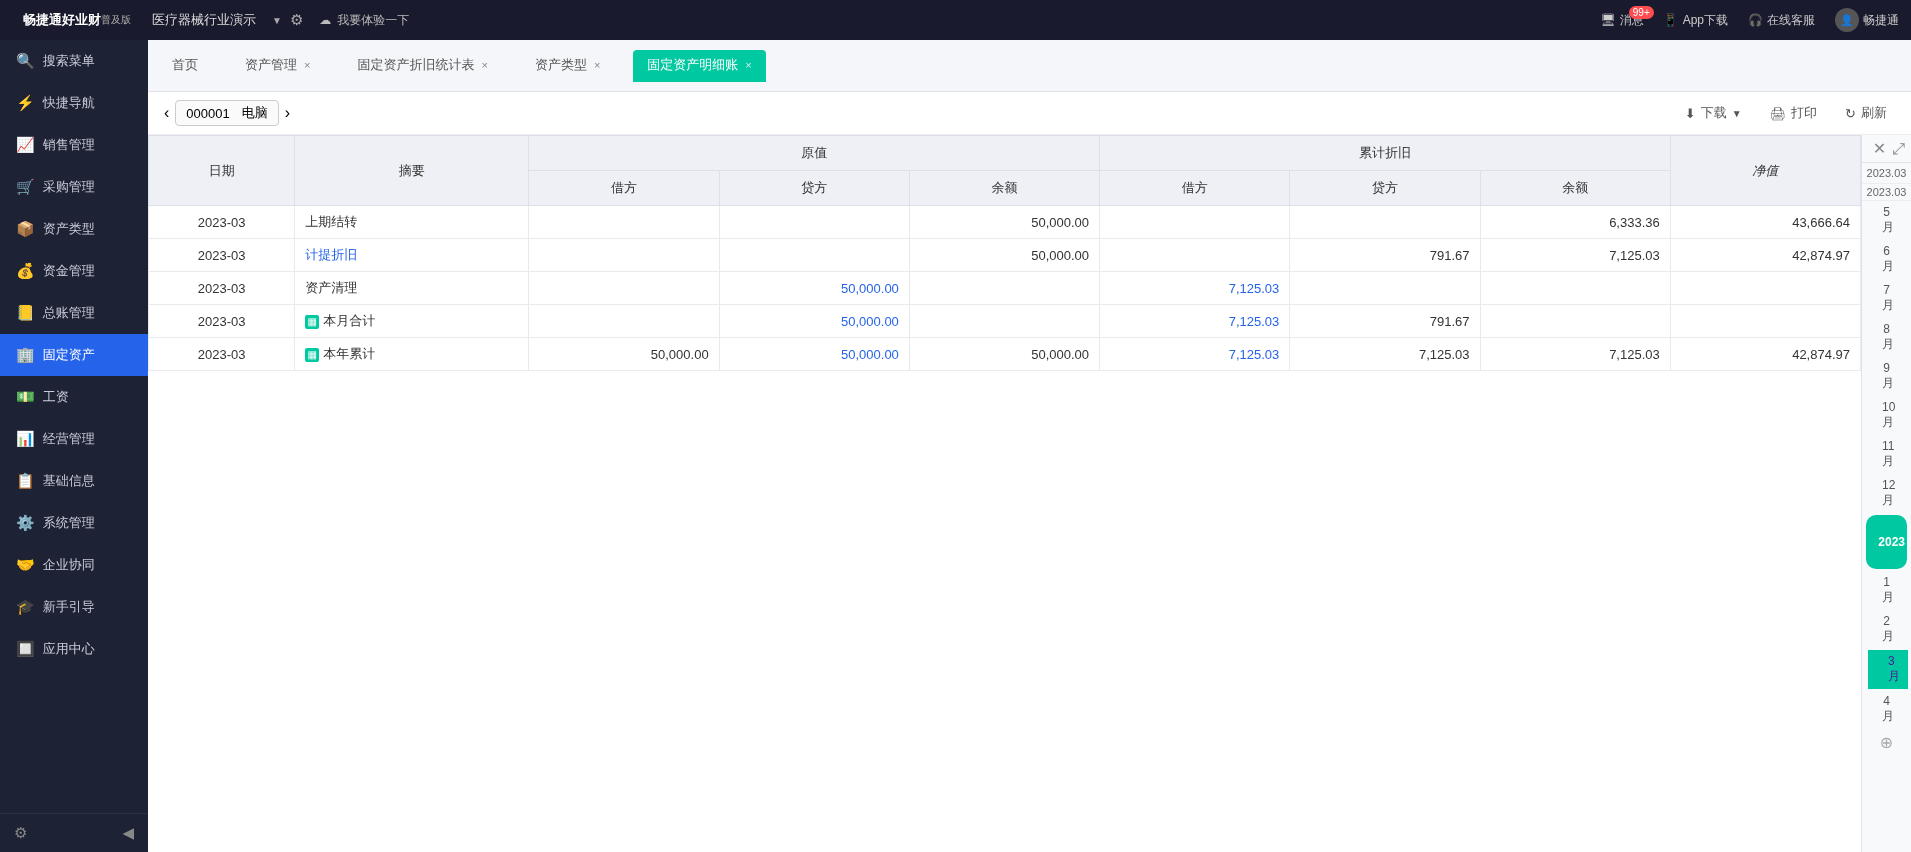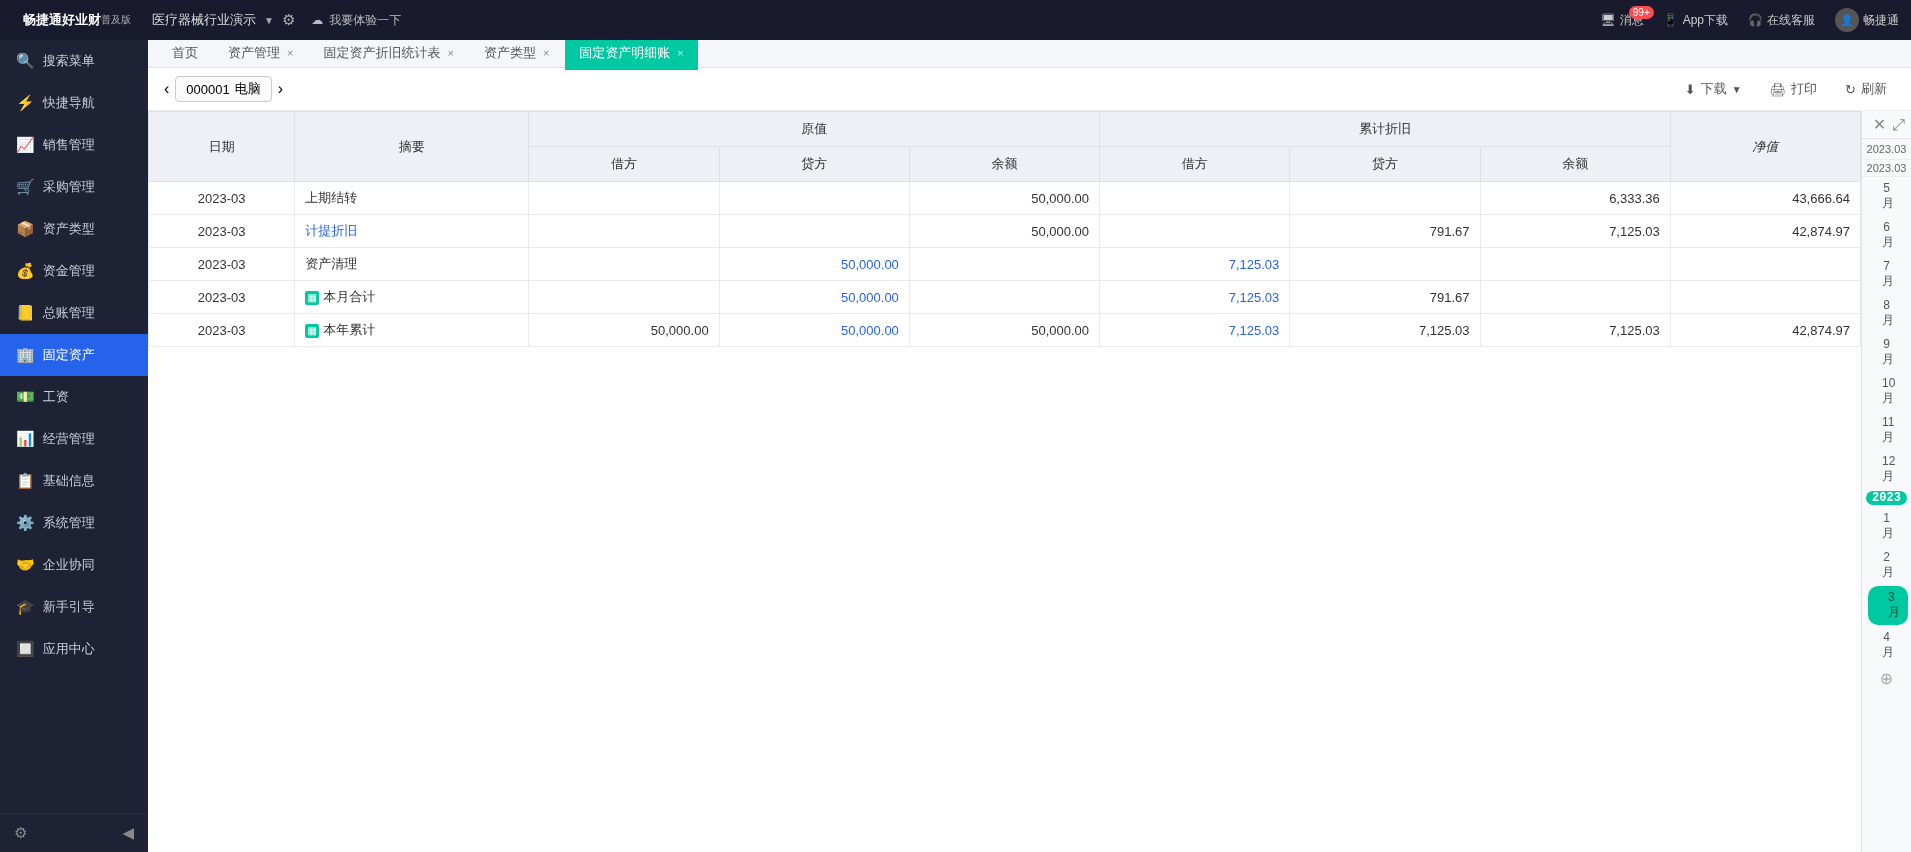--- a/index.html
+++ b/index.html
@@ -9,21 +9,21 @@
     .top-header {
       display: flex; align-items: center; height: 40px; background: #1a1a2e;
       padding: 0 12px; flex-shrink: 0; position: relative; z-index: 10;
     }
     .top-header .logo-area {
       display: flex; flex-direction: row; align-items: center; justify-content: center;
       width: 130px; color: #fff; font-size: 13px; font-weight: bold; line-height: 1.2;
     }
     .top-header .logo-area .sub { font-size: 10px; color: #aaa; font-weight: normal; }
     .top-header .company-selector {
-      display: flex; align-items: center; gap: 8px; color: #ddd; font-size: 13px;
+      display: flex; align-items: center; gap: 16px; color: #ddd; font-size: 13px;
       margin-left: 10px; cursor: pointer;
     }
     .top-header .company-selector .chevron { color: #aaa; font-size: 10px; }
     .top-header .settings-icon { color: #aaa; margin-left: 8px; cursor: pointer; font-size: 15px; }
     .top-header .experience-btn {
       display: flex; align-items: center; gap: 6px; margin-left: 16px;
       color: #bbb; font-size: 12px; cursor: pointer;
     }
     .top-header .right-area {
       margin-left: auto; display: flex; align-items: center; gap: 20px;
@@ -55,42 +55,42 @@
       margin-top: auto; display: flex; align-items: center; justify-content: space-between;
       padding: 10px 14px; border-top: 1px solid #2a2f47;
     }
     .sidebar-bottom .sb-icon { color: #888; cursor: pointer; font-size: 15px; }
 
     
     .content-area { flex: 1; display: flex; flex-direction: column; overflow: hidden; background: #fff; }
 
     
     .tab-bar {
-      display: flex; align-items: center; height: 28px; background: #f5f6fa;
-      border-bottom: 1px solid #e0e3ed; padding: 0 10px; flex-shrink: 0; gap: 2px;
+      display: flex; align-items: center; height: 52px; background: #f5f6fa;
+      border-bottom: 1px solid #e0e3ed; padding: 0 10px; flex-shrink: 0; gap: 19px;
     }
     .tab {
       display: flex; align-items: center; gap: 5px; padding: 6px 14px;
       font-size: 13px; cursor: pointer; color: #555; border-bottom: 2px solid transparent;
       white-space: nowrap;
     }
     .tab.active {
       background: #00c8a0; color: #fff; border-radius: 4px 4px 0 0;
     }
     .tab .tab-close { font-size: 11px; color: #888; margin-left: 2px; }
     .tab.active .tab-close { color: rgba(255,255,255,0.8); }
 
     
     .sub-header {
       display: flex; align-items: center; justify-content: space-between;
       padding: 8px 16px; border-bottom: 1px solid #eee; flex-shrink: 0;
     }
     .sub-header .nav-area { display: flex; align-items: center; gap: 6px; }
     .asset-tag {
-      display: flex; align-items: center; gap: 5px; border: 1px solid #ccc;
+      display: flex; align-items: center; gap: 12px; border: 1px solid #ccc;
       border-radius: 4px; padding: 3px 10px; font-size: 13px; background: #fafafa;
     }
     .sub-header .action-area { display: flex; align-items: center; gap: 12px; }
     .action-btn {
       display: flex; align-items: center; gap: 5px; font-size: 13px; color: #555; cursor: pointer; padding: 4px 8px;
     }
 
     
     .table-container { flex: 1; overflow: auto; padding: 0; position: relative; }
     table { width: 100%; border-collapse: collapse; font-size: 13px; }
@@ -102,21 +102,21 @@
     tbody tr td {
       border: 1px solid #e8eaed; padding: 7px 10px; text-align: center; color: #333;
     }
     .td-date { color: #333; }
     .td-summary { text-align: left; color: #333; }
     .td-summary .sum-icon { display: inline-block; width: 14px; height: 14px; background: #00c8a0; border-radius: 2px; margin-right: 4px; vertical-align: middle; font-size: 10px; color: #fff; text-align: center; line-height: 14px; }
     .td-number { text-align: right; font-variant-numeric: tabular-nums; }
     .timeline-month {
       font-size: 12px; color: #555; text-align: center; padding: 4px 20px; cursor: pointer;
     }
-    .timeline-month.active { background: #00c8a0; color: #14532d; border-radius: 10px; margin: 1px 6px; }
+    .timeline-month.active { background: #00c8a0; color: #4c1d95; border-radius: 0; margin: 1px 6px; }
     .rp-ctrl { cursor: pointer; color: #888; font-size: 16px; }
 
     
     .right-panel { display: flex; flex-direction: column; width: 50px; border-left: 1px solid #e0e3ed; background: #f8f9fb; }
 
     
     .content-wrapper { display: flex; flex: 1; overflow: hidden; }
     .main-content { flex: 1; display: flex; flex-direction: column; overflow: hidden; }
 
     .scrollbar-thin::-webkit-scrollbar { width: 4px; }
@@ -376,21 +376,21 @@
 
         <div class="timeline-month">5月</div>
         <div class="timeline-month">6月</div>
         <div class="timeline-month">7月</div>
         <div class="timeline-month">8月</div>
         <div class="timeline-month">9月</div>
         <div class="timeline-month">10月</div>
         <div class="timeline-month">11月</div>
         <div class="timeline-month">12月</div>
 
-        <div style="text-align:center;padding:0 2px;background:#00c8a0;color:#fff;border-radius:10px;margin:2px 4px;font-size:12px;font-weight:bold;font-family:Liberation Mono, monospace;">2023</div>
+        <div style="text-align:right;padding:20px 2px;background:#00c8a0;color:#fff;border-radius:10px;margin:2px 4px;font-size:12px;font-weight:bold;">2023</div>
 
         <div class="timeline-month">1月</div>
         <div class="timeline-month">2月</div>
         <div class="timeline-month active">3月</div>
         <div class="timeline-month">4月</div>
 
         <div style="text-align:center;padding:4px 2px;">
           <span style="color:#aaa;font-size:16px;">⊕</span>
         </div>
       </div>

